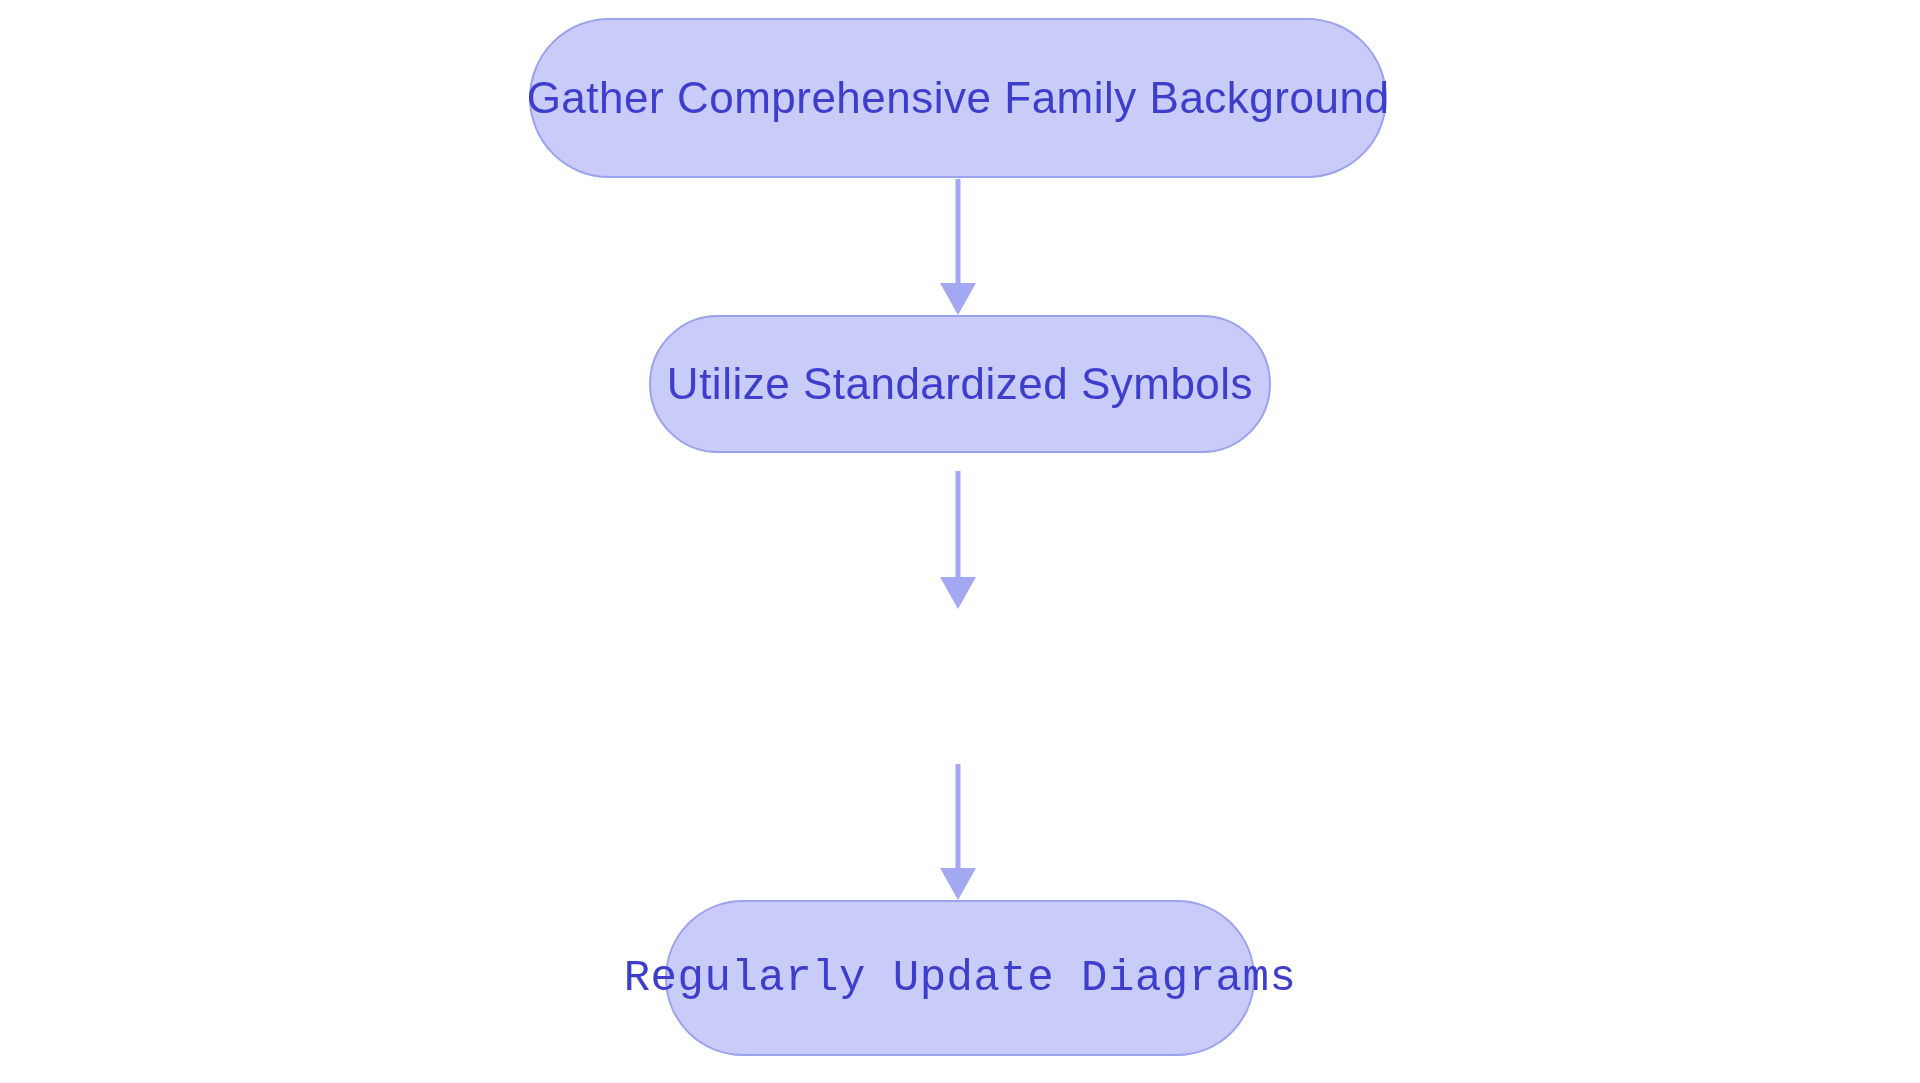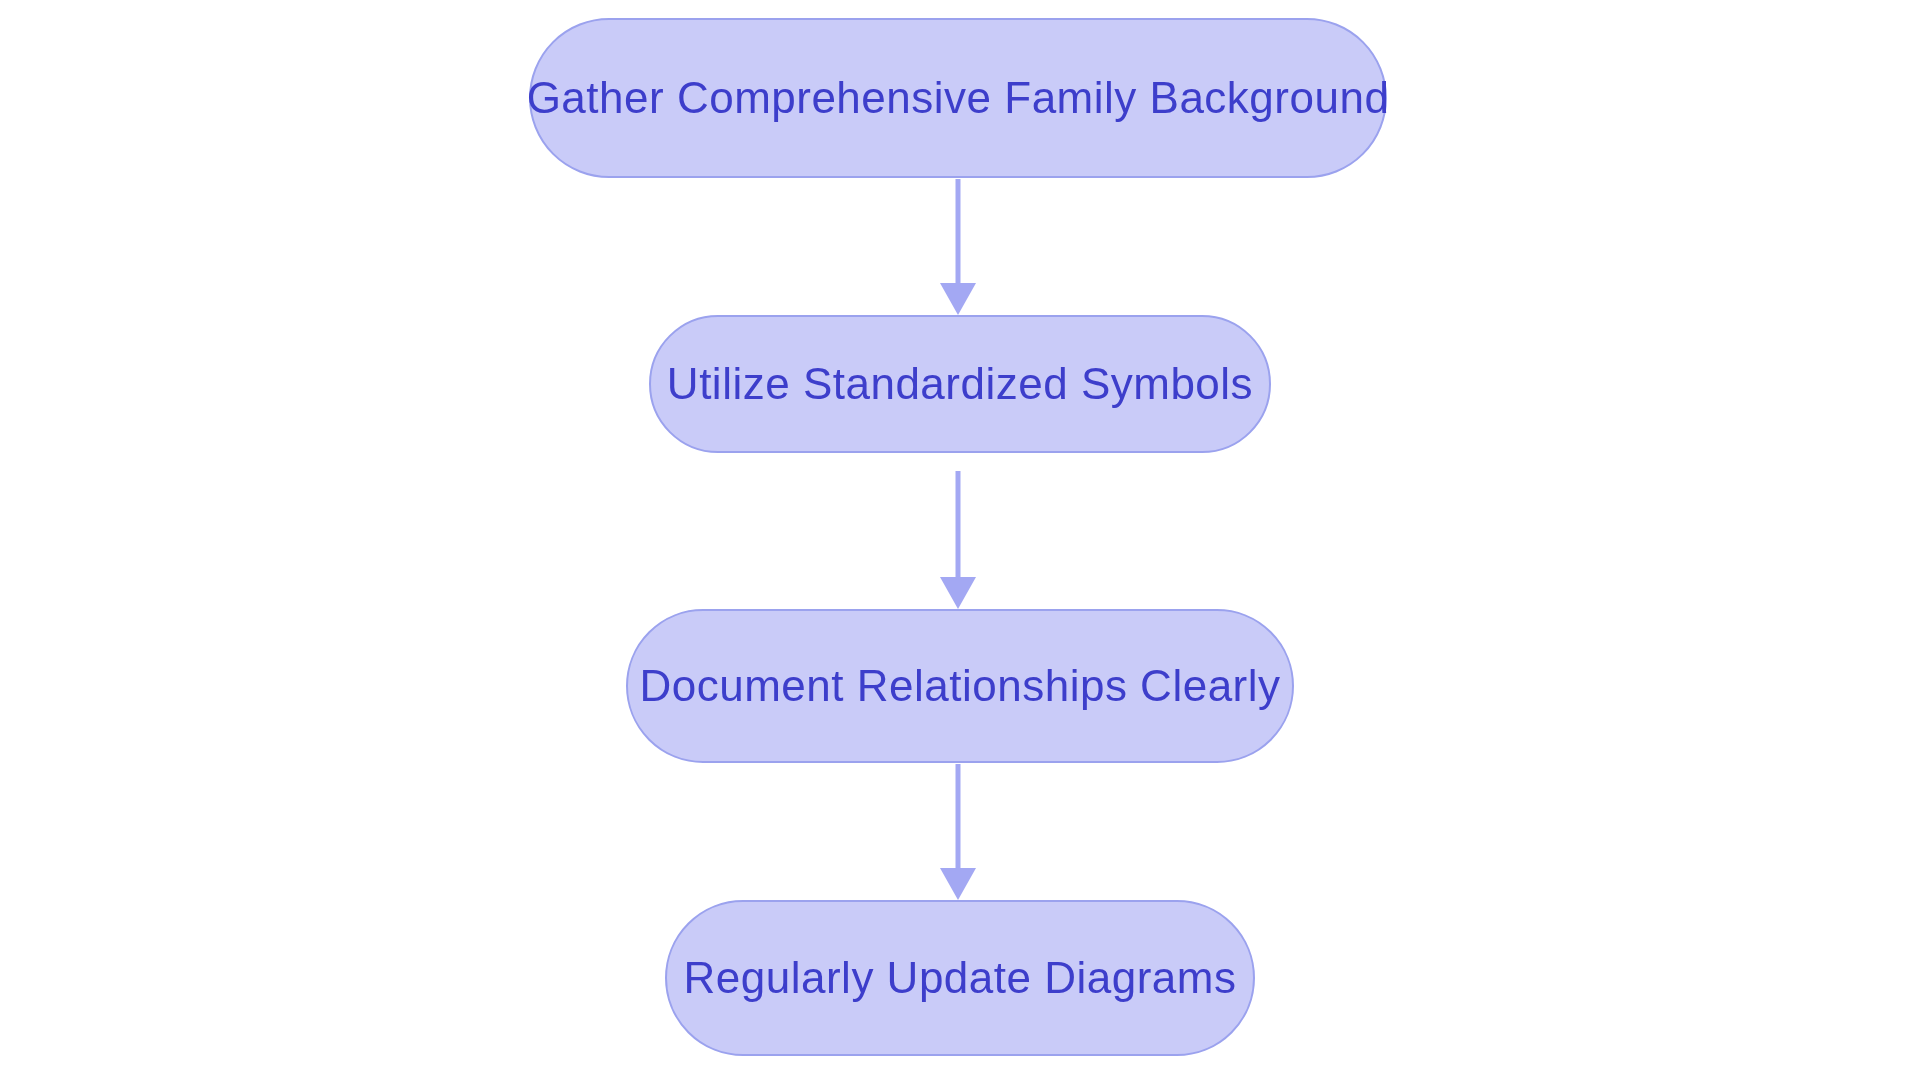--- a/index.html
+++ b/index.html
@@ -33,21 +33,21 @@
     border-radius: 80px;
     color: var(--node-text);
     font-size: 44px;
     letter-spacing: 0.5px;
     text-align: right;
     white-space: nowrap;
   }
   .node-1 { left: 529px; top: 18px;  width: 858px; height: 160px; }
   .node-2 { left: 649px; top: 315px; width: 622px; height: 138px; }
   .node-3 { left: 626px; top: 609px; width: 668px; height: 154px; }
-  .node-4 { left: 665px; top: 900px; width: 590px; height: 156px; }
+  .node-4 { left: 665px; top: 900px; width: 590px; height: 156px; font-family: Liberation Mono, monospace; }
   .flow-arrow {
     position: absolute;
     left: 936px;
     width: 44px;
     display: block;
   }
   .arrow-1 { top: 179px; height: 136px; }
   .arrow-2 { top: 471px; height: 138px; }
   .arrow-3 { top: 764px; height: 136px; }
   .flow-arrow svg { display: block; width: 100%; height: 100%; }
@@ -72,23 +72,20 @@
     <span>Utilize Standardized Symbols</span>
   </div>
 
   <div class="flow-arrow arrow-2">
     <svg viewBox="0 0 44 138" preserveAspectRatio="none">
       <line x1="22" y1="0" x2="22" y2="108" stroke-width="5" stroke="#a3a8f3"></line>
       <polygon points="4,106 40,106 22,138" fill="#a3a8f3"></polygon>
     </svg>
   </div>
 
-  <div class="flow-node node-3">
-    <span>Document Relationships Clearly</span>
-  </div>
 
   <div class="flow-arrow arrow-3">
     <svg viewBox="0 0 44 136" preserveAspectRatio="none">
       <line x1="22" y1="0" x2="22" y2="106" stroke-width="5" stroke="#a3a8f3"></line>
       <polygon points="4,104 40,104 22,136" fill="#a3a8f3"></polygon>
     </svg>
   </div>
 
   <div class="flow-node node-4">
     <span>Regularly Update Diagrams</span>

